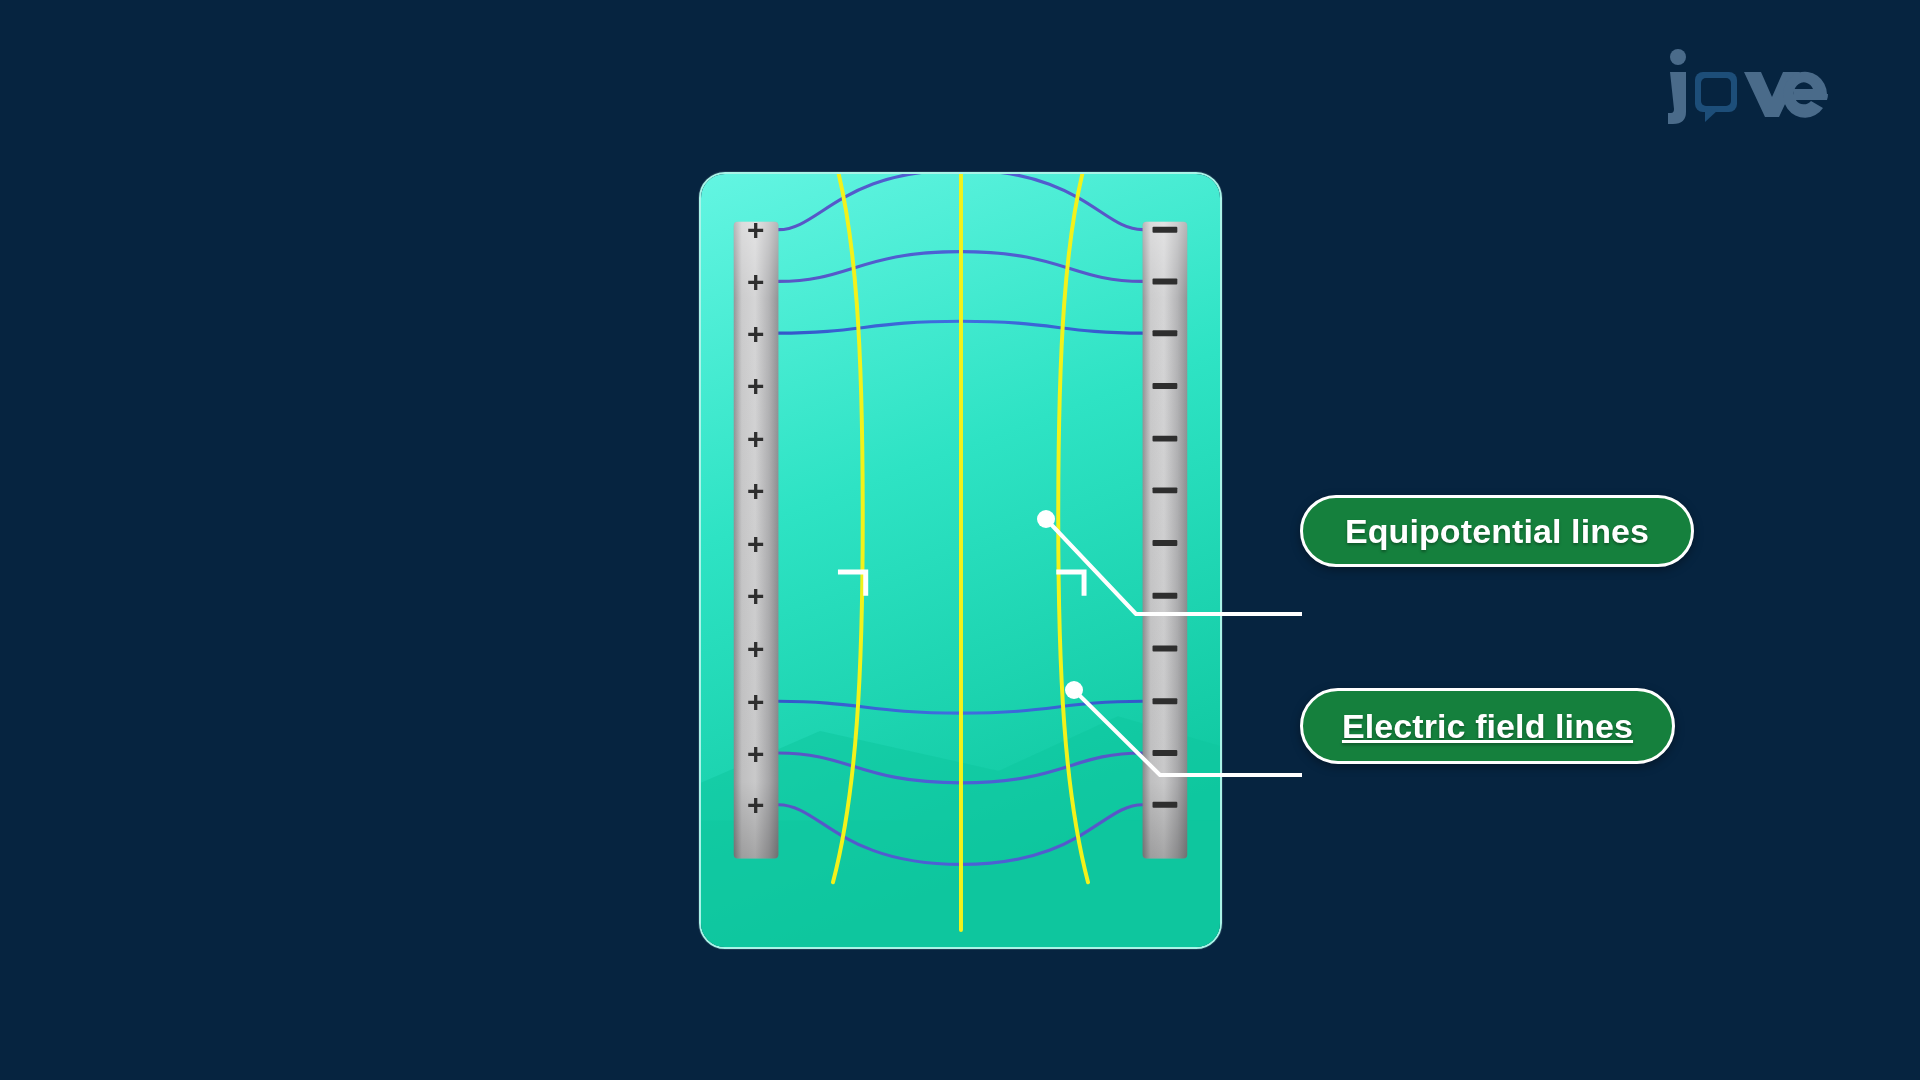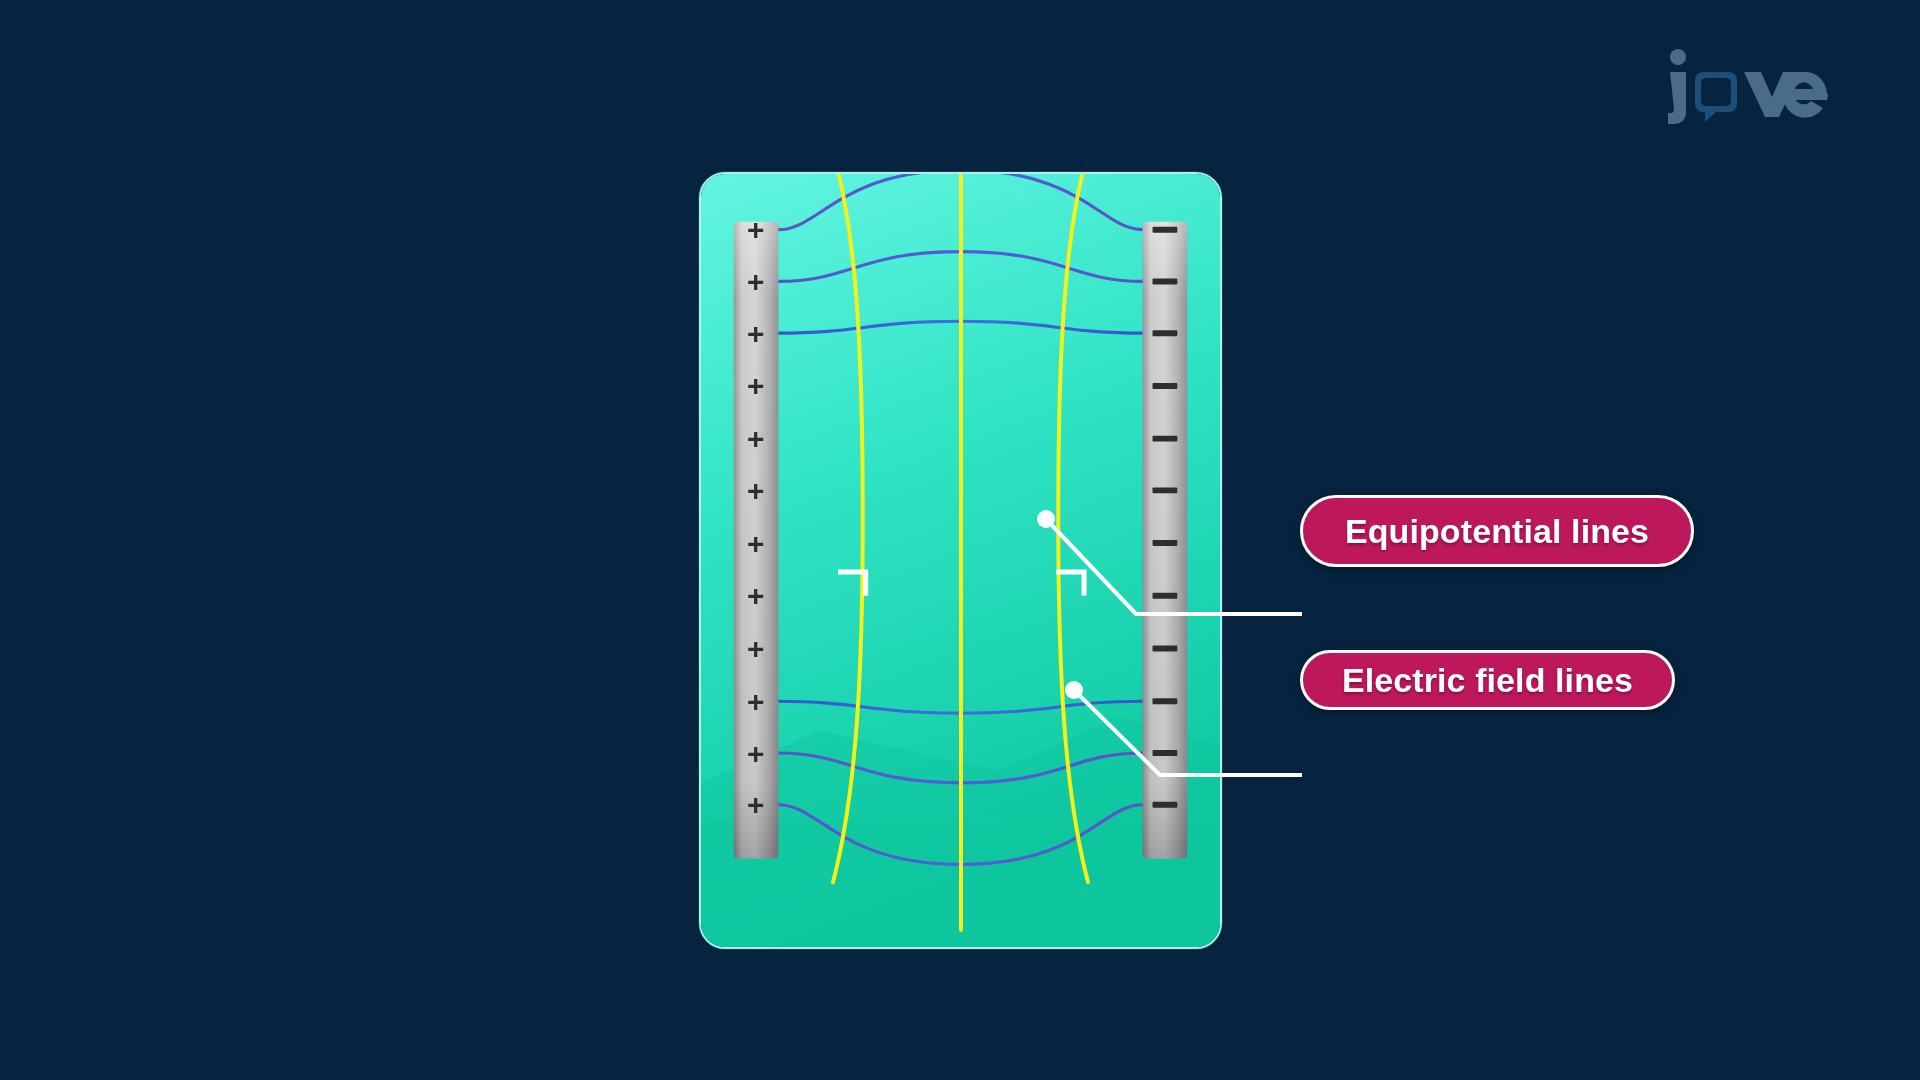--- a/index.html
+++ b/index.html
@@ -34,38 +34,38 @@
     box-shadow:0 0 0 1px rgba(255,255,255,0.10);
   }
   .figure-svg { display:block; width:100%; height:100%; }
 
   
   .callout {
     position:absolute;
     display:flex;
     align-items:center;
     justify-content:center;
-    background:#be185d;
+    background:#15803d;
     border:3px solid #ffffff;
     border-radius:44px;
     color:#ffffff;
     font-size:34px;
     font-weight:700;
     letter-spacing:0.1px;
     white-space:nowrap;
     text-shadow:0 2px 3px rgba(0,0,0,0.33);
     box-shadow:0 3px 10px rgba(0,0,0,0.35);
   }
   .callout-equipotential {
     left:1300px; top:495px;
     width:394px; height:72px;
   }
   .callout-efield {
-    left:1300px; top:650px;
-    width:375px; height:60px;
+    left:1300px; top:688px;
+    width:375px; height:76px;text-decoration:underline;
   }
 
   
   .leaders {
     position:absolute;
     left:0; top:0;
     width:1920px; height:1080px;
     pointer-events:none;
   }
 </style>

